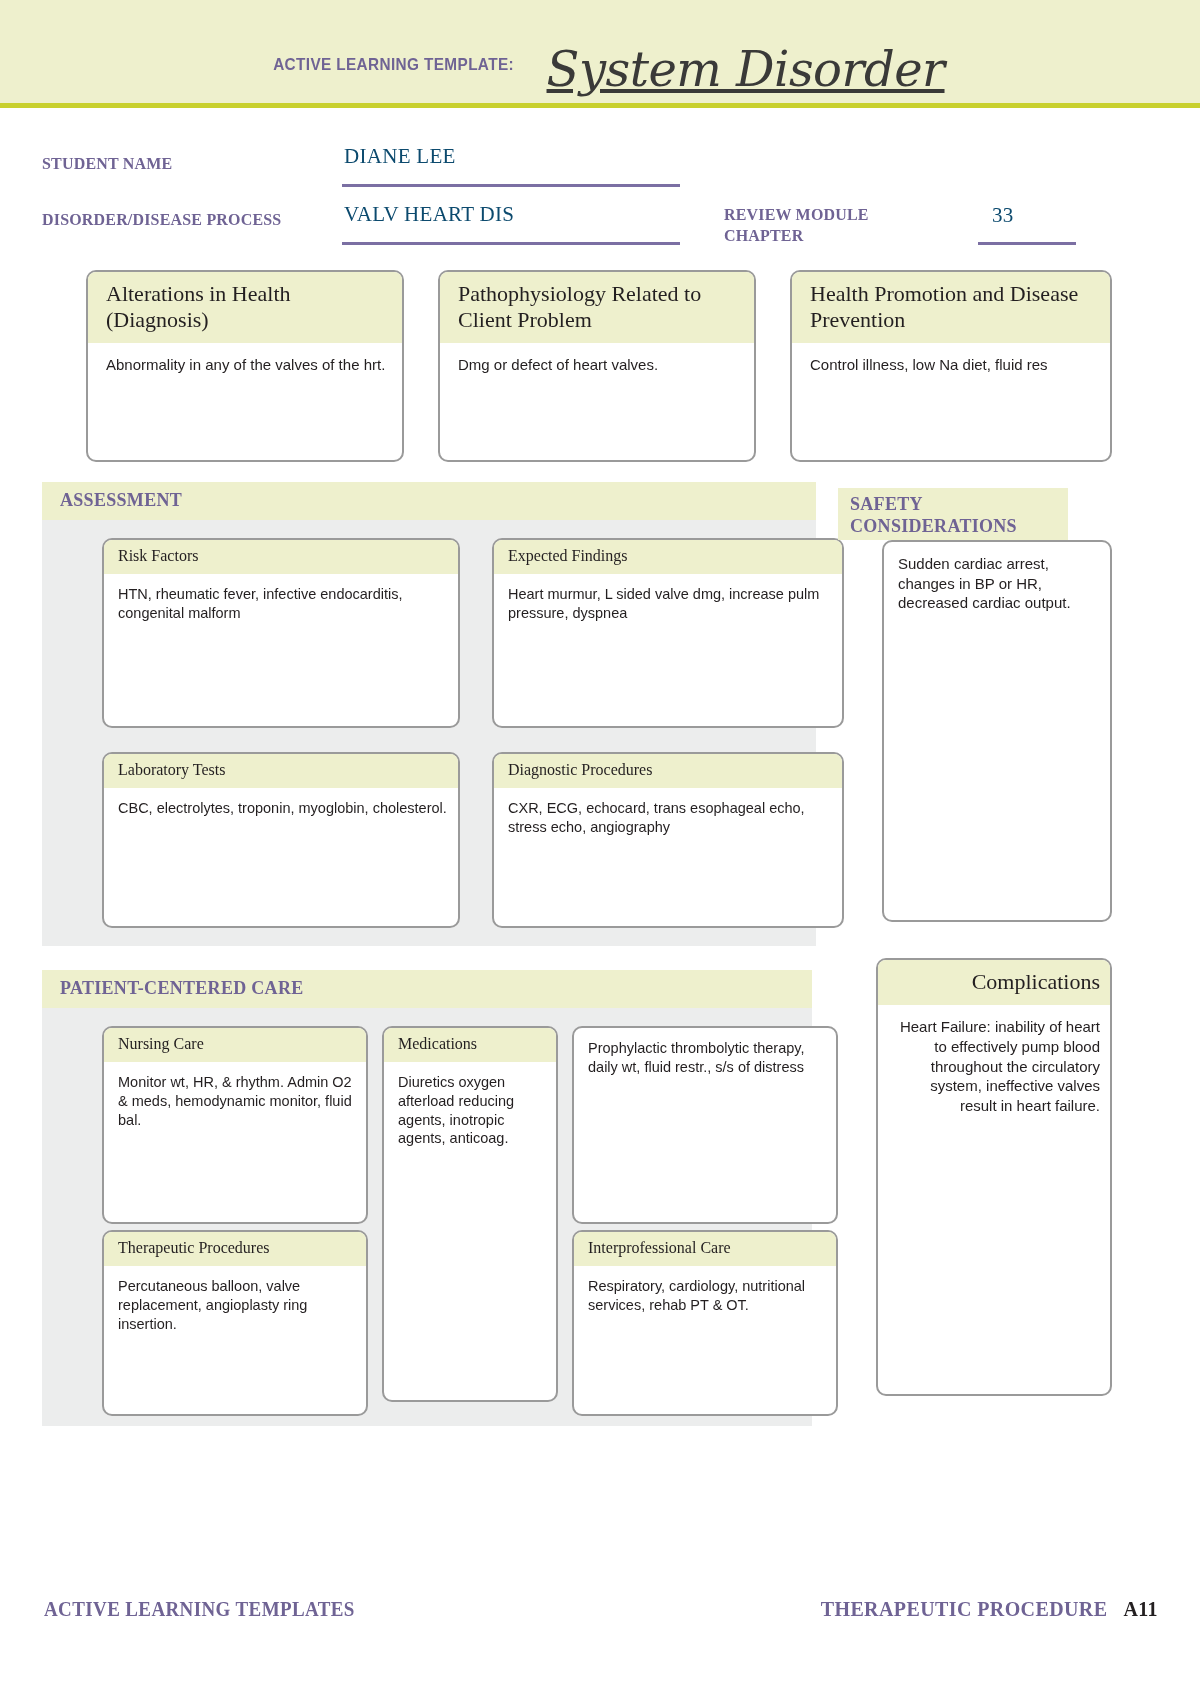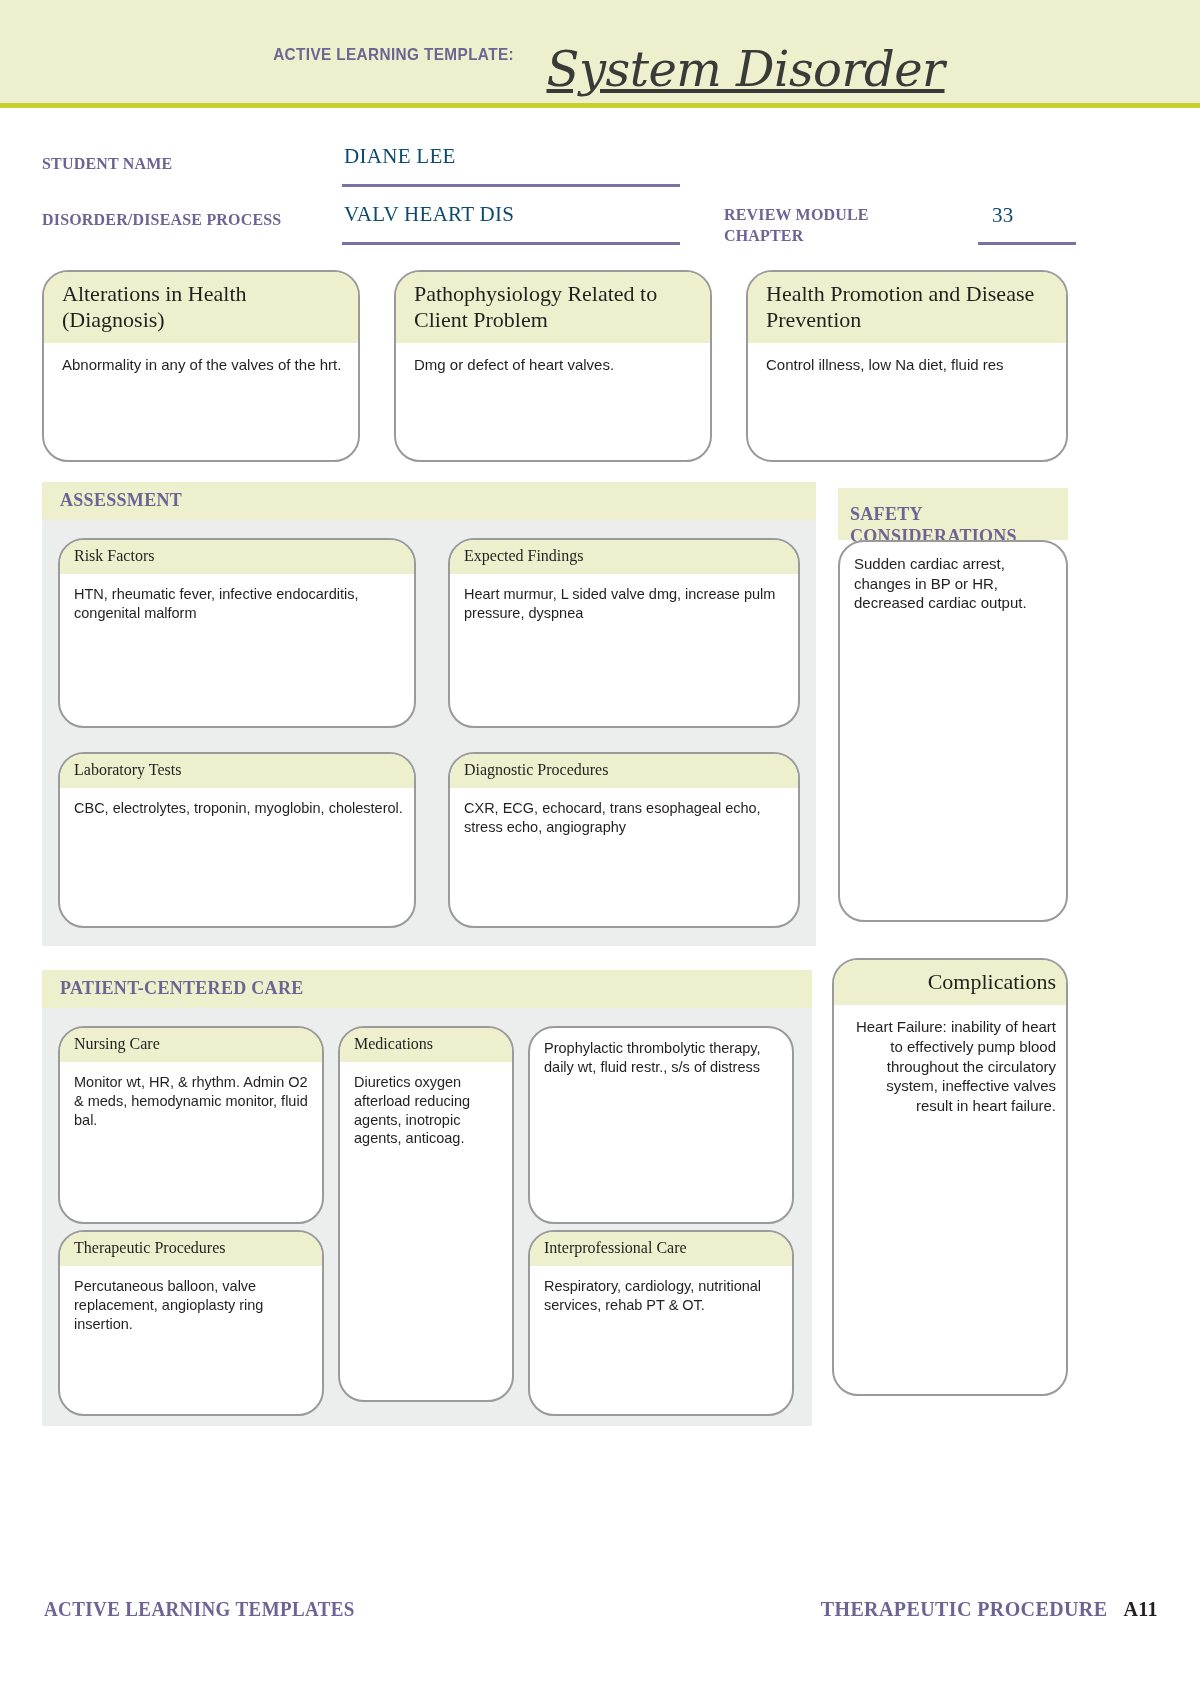--- a/index.html
+++ b/index.html
@@ -14,21 +14,21 @@
 
   
   .banner{
     position:absolute; left:0; top:0; width:1200px; height:108px;
     background:#eef0cd;
     border-bottom:5px solid #c8d02e;
     box-sizing:border-box;
   }
   .banner-inner{
     position:absolute; left:0; right:0; bottom:10px;
-    display:flex; align-items:flex-start; justify-content:center;
+    display:flex; align-items:center; justify-content:center;
     gap:32px;
   }
   .alt-label{
     font-family:"Liberation Sans", sans-serif;
     font-weight:bold;
     font-size:16.5px;
     letter-spacing:0.4px;
     color:#6f6394;
     transform:scaleX(0.93);
     transform-origin:right bottom;
@@ -79,23 +79,24 @@
 
   #lbl-chapter{ left:724px; top:96px; width:180px; line-height:1.25; white-space:normal; }
   #val-chapter{ left:992px; top:95px; }
   #rule-chapter{ left:978px; top:134px; width:98px; }
 
   
   .card{
     position:absolute;
     background:#ffffff;
     border:2.5px solid #9a9a9a;
-    border-radius:26px;
+    border-radius:10px;
     box-sizing:border-box;
     overflow:hidden;
+    margin-left:44px;
   }
   .card-head{
     background:#eef0cd;
     padding:9px 14px 10px 18px;
     font-family:"Liberation Serif", serif;
     font-size:22px;
     line-height:1.18;
     color:#231f20;
     box-sizing:border-box;
   }
@@ -140,21 +141,21 @@
   #card-lab{    left:58px;  top:752px; width:358px; height:176px; }
   #card-diag{   left:448px; top:752px; width:352px; height:176px; }
 
   
   #safety-head{
     position:absolute; left:838px; top:488px; width:230px; height:52px;
     background:#eef0cd;
     font-family:"Liberation Serif", serif;
     font-weight:bold; font-size:18px; line-height:1.22;
     letter-spacing:0.3px; color:#6f6394;
-    padding:16px 0 0 12px; box-sizing:border-box;
+    padding:6px 0 0 12px; box-sizing:border-box;
   }
   #card-safety{ left:838px; top:540px; width:230px; height:382px; }
   #card-safety .card-body{ padding:12px 12px 8px 14px; font-size:15px; line-height:1.30; }
 
   
   #card-nursing{ left:58px;  top:1026px; width:266px; height:198px; }
   #card-meds{    left:338px; top:1026px; width:176px; height:376px; }
   #card-client{  left:528px; top:1026px; width:266px; height:198px; }
   #card-thera{   left:58px;  top:1230px; width:266px; height:186px; }
   #card-inter{   left:528px; top:1230px; width:266px; height:186px; }

